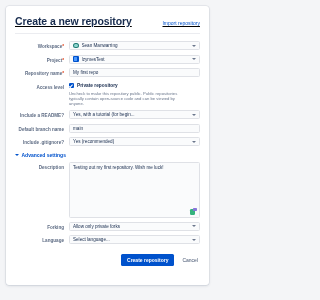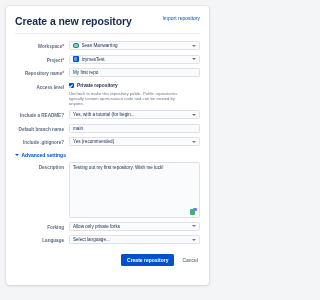--- a/index.html
+++ b/index.html
@@ -26,25 +26,26 @@
     border-radius: 3px;
     box-shadow: 0 0 0 0.5px rgba(9,30,66,0.10), 0 1px 3px rgba(9,30,66,0.12);
     padding: 9px 9px 10px 9px;
     box-sizing: border-box;
     width: 203px;
     min-height: 279px;
     position: relative;
   }
   .card-head {
     display: flex;
-    align-items: flex-start;
+    align-items: flex-end;
     justify-content: space-between;
     padding-bottom: 6px;
     border-bottom: 1px solid #ebecf0;
     margin-bottom: 7px;
+    text-decoration: underline;
   }
   .title {
     font-size: 10.5px;
     font-weight: 600;
     color: #172b4d;
     letter-spacing: -0.1px;
     line-height: 12px;
   }
   .import-link {
     font-size: 5px;

